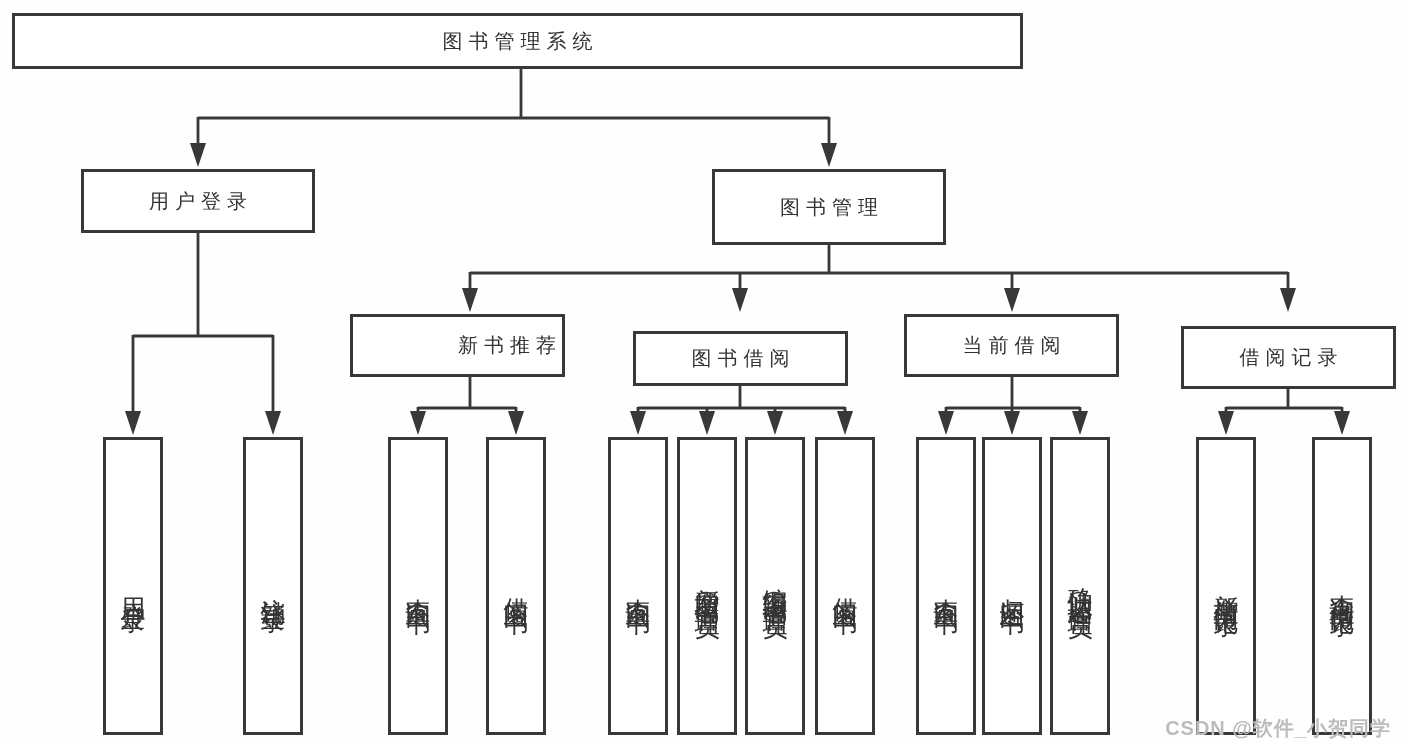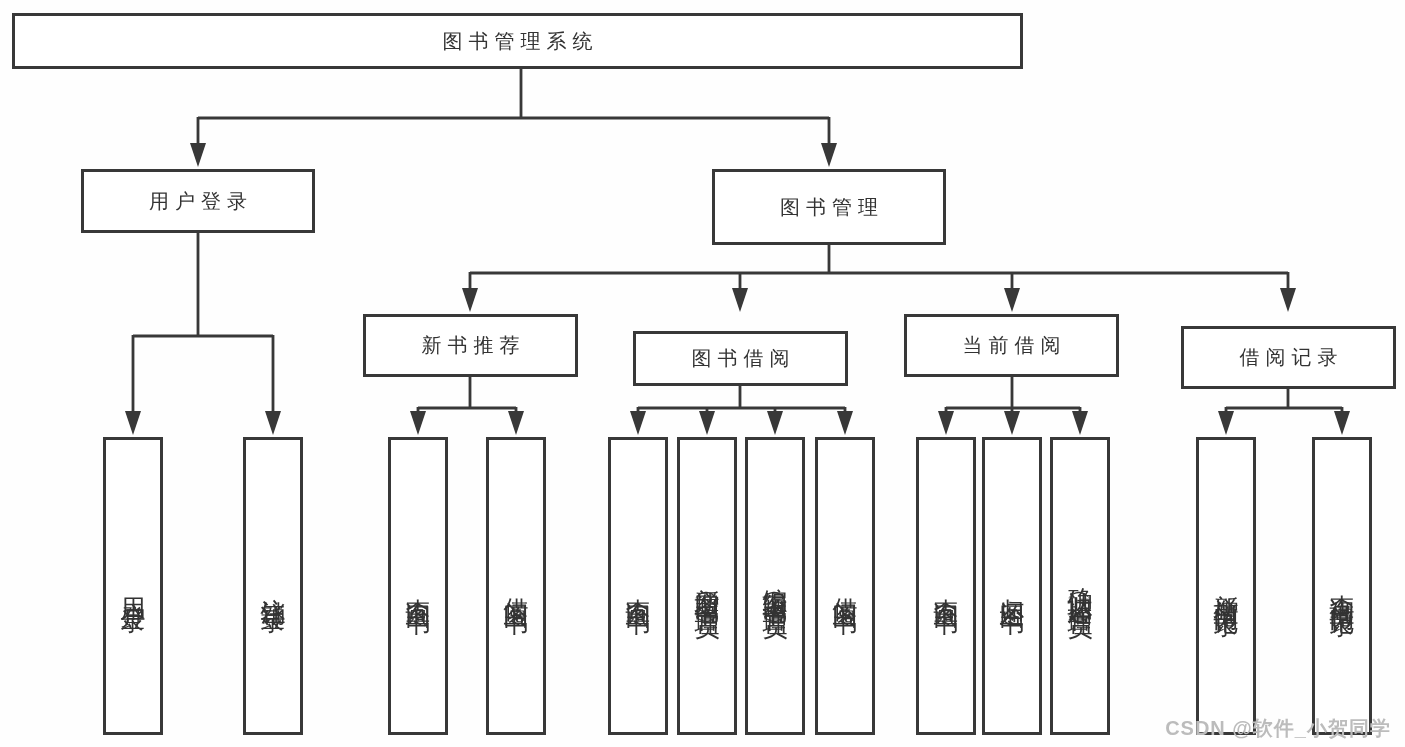--- a/index.html
+++ b/index.html
@@ -88,21 +88,21 @@
     <span class="hlabel">图书管理系统</span>
   </div>
 
   <div class="box" style="left:81px; top:169px; width:234px; height:64px;">
     <span class="hlabel">用户登录</span>
   </div>
   <div class="box" style="left:712px; top:169px; width:234px; height:76px;">
     <span class="hlabel">图书管理</span>
   </div>
 
-  <div class="box" style="left:363px; top:314px; width:215px; height:63px;">
+  <div class="box" style="left:350px; top:314px; width:215px; height:63px;justify-content:flex-end;">
     <span class="hlabel">新书推荐</span>
   </div>
   <div class="box" style="left:633px; top:314px; width:215px; height:55px;margin-top:17px;">
     <span class="hlabel">图书借阅</span>
   </div>
   <div class="box" style="left:904px; top:314px; width:215px; height:63px;text-align:right;">
     <span class="hlabel">当前借阅</span>
   </div>
   <div class="box" style="left:1181px; top:326px; width:215px; height:63px;">
     <span class="hlabel">借阅记录</span>

